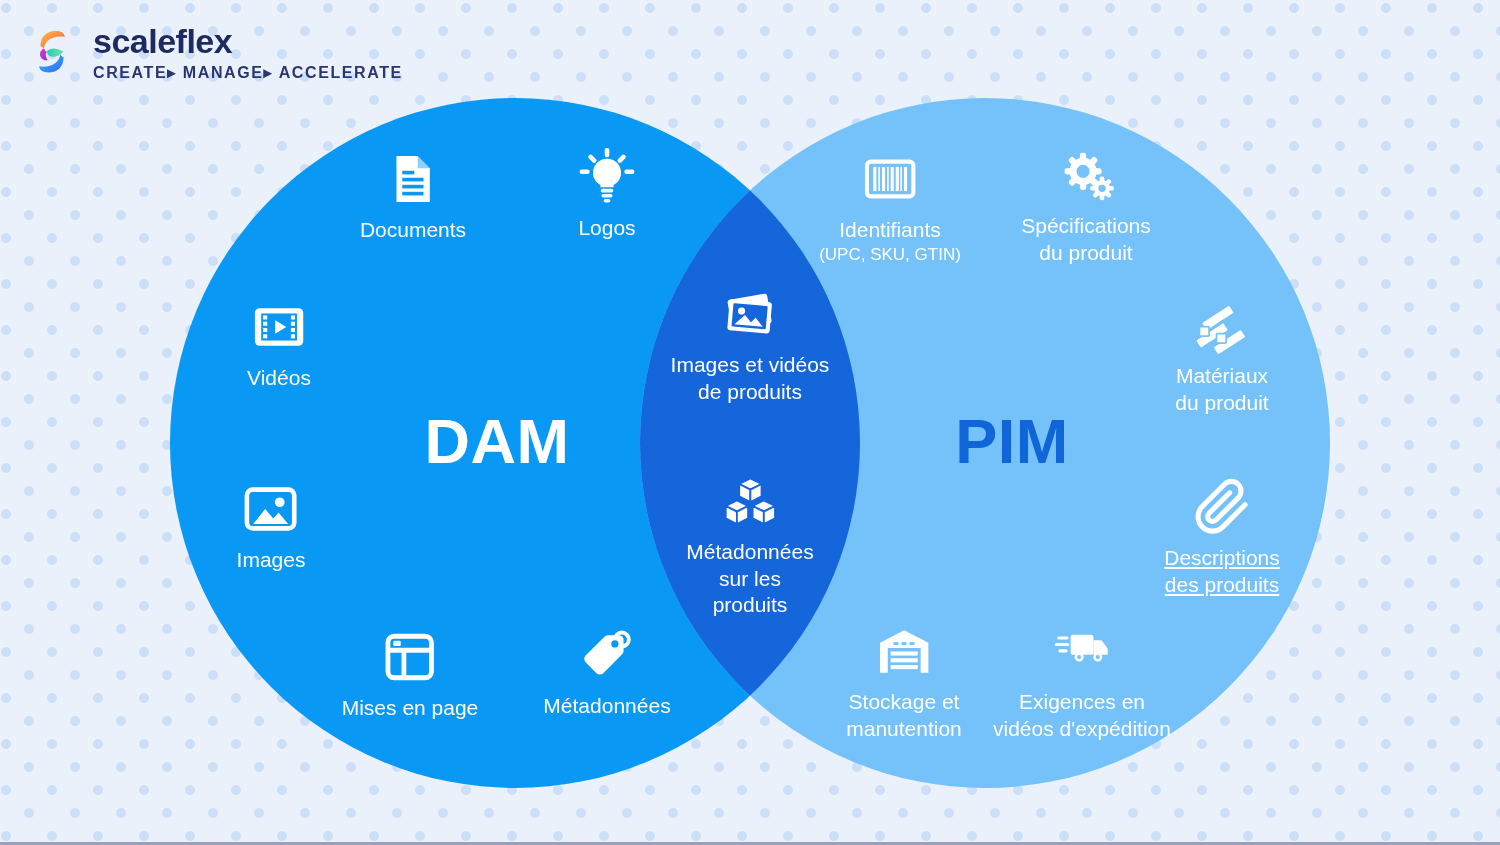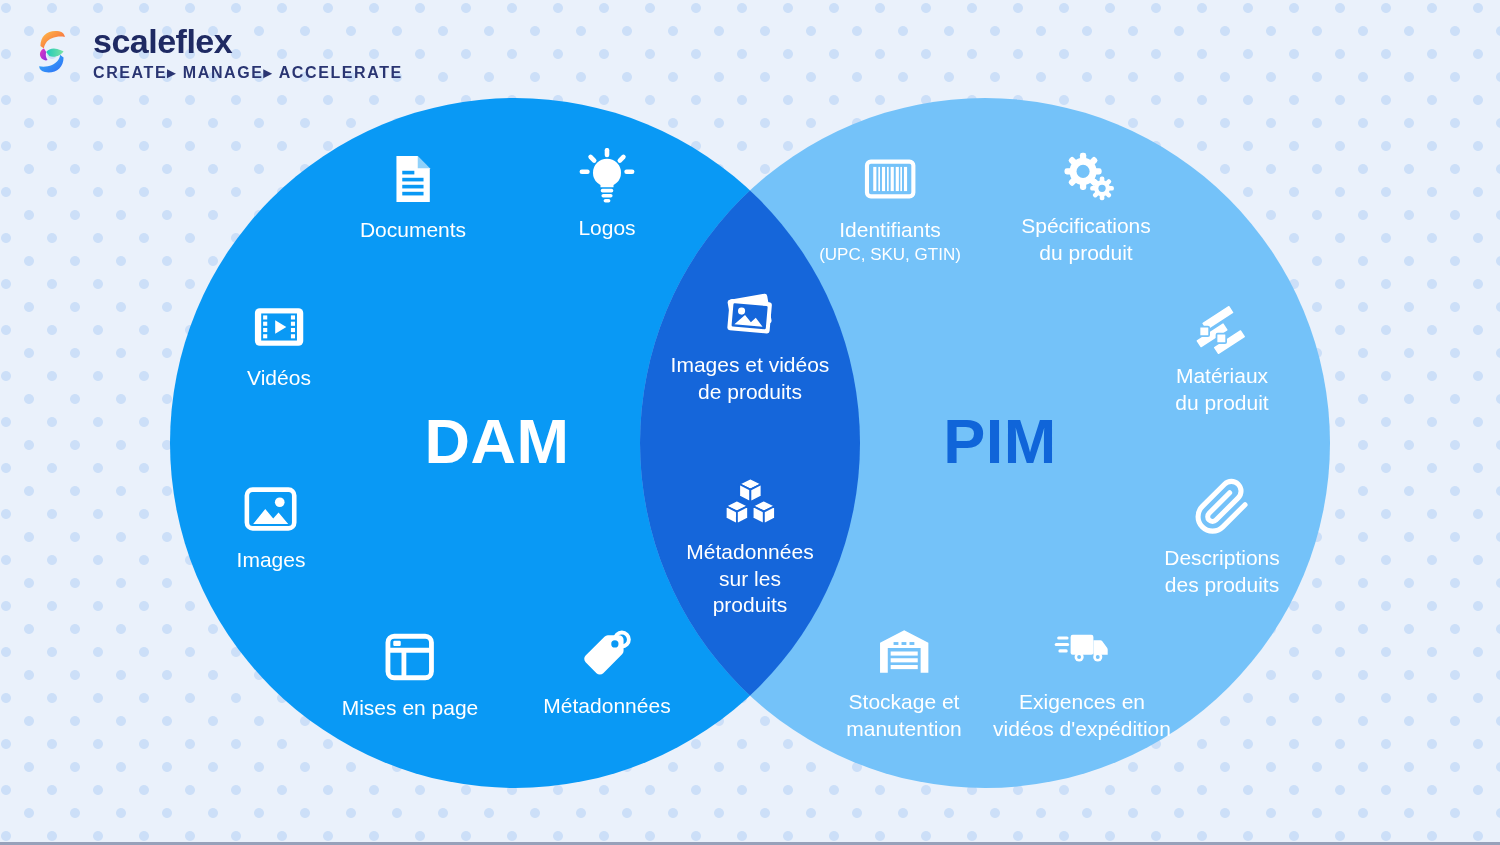--- a/index.html
+++ b/index.html
@@ -27,21 +27,21 @@
         font-size:21px;line-height:1.27;white-space:nowrap;}
   .item .icon{width:58px;height:58px;margin-bottom:9px;display:block;}
   .item .icon svg{width:100%;height:100%;display:block;}
   .item .sub{font-size:17px;}
   .dam{--bg:#0999F5;}
   .pim{--bg:#74C2F9;}
   .mid{--bg:#1566DA;}
   .circle-title{position:absolute;transform:translate(-50%,-52%);font-weight:700;
                 font-size:63px;letter-spacing:0.5px;line-height:1;}
   .title-dam{color:#FFFFFF;}
-  .title-pim{color:#1065D9;}
+  .title-pim{color:#1065D9;margin-left:12px;}
 </style>
 </head>
 <body>
 
 <div class="canvas">
 
   <svg class="venn" width="1500" height="845" viewBox="0 0 1500 845">
     <defs>
       <clipPath id="clipDam">
           <circle cx="515" cy="443" r="345"></circle>
@@ -276,21 +276,21 @@
             <rect x="-8.5" y="-2.6" width="17.5" height="5.2" rx="0.8" transform="translate(18.5 24) rotate(-33)"></rect>
             <rect x="3.2" y="15.8" width="5" height="5" rx="0.6"></rect>
             <rect x="12" y="19.4" width="5" height="5" rx="0.6"></rect>
           </g>
         </svg>
       </span>
       <span>Matériaux</span>
       <span>du produit</span>
     </div>
 
-    <div class="item" style="left:1222px;top:478px;">
+    <div class="item" style="left:1222px;top:478px;text-decoration:underline;">
       <span class="icon">
         <svg viewBox="0 0 24 24">
           <path d="M21.44 11.05l-9.19 9.19a6 6 0 0 1-8.49-8.49l9.19-9.19a4 4 0 0 1 5.66 5.66l-9.2 9.19a2 2 0 0 1-2.83-2.83l8.49-8.48" fill="none" stroke="#fff" stroke-width="2.1" stroke-linecap="round" stroke-linejoin="round"></path>
         </svg>
       </span>
       <span>Descriptions</span>
       <span>des produits</span>
     </div>
 
     <div class="item" style="left:904px;top:622px;">

